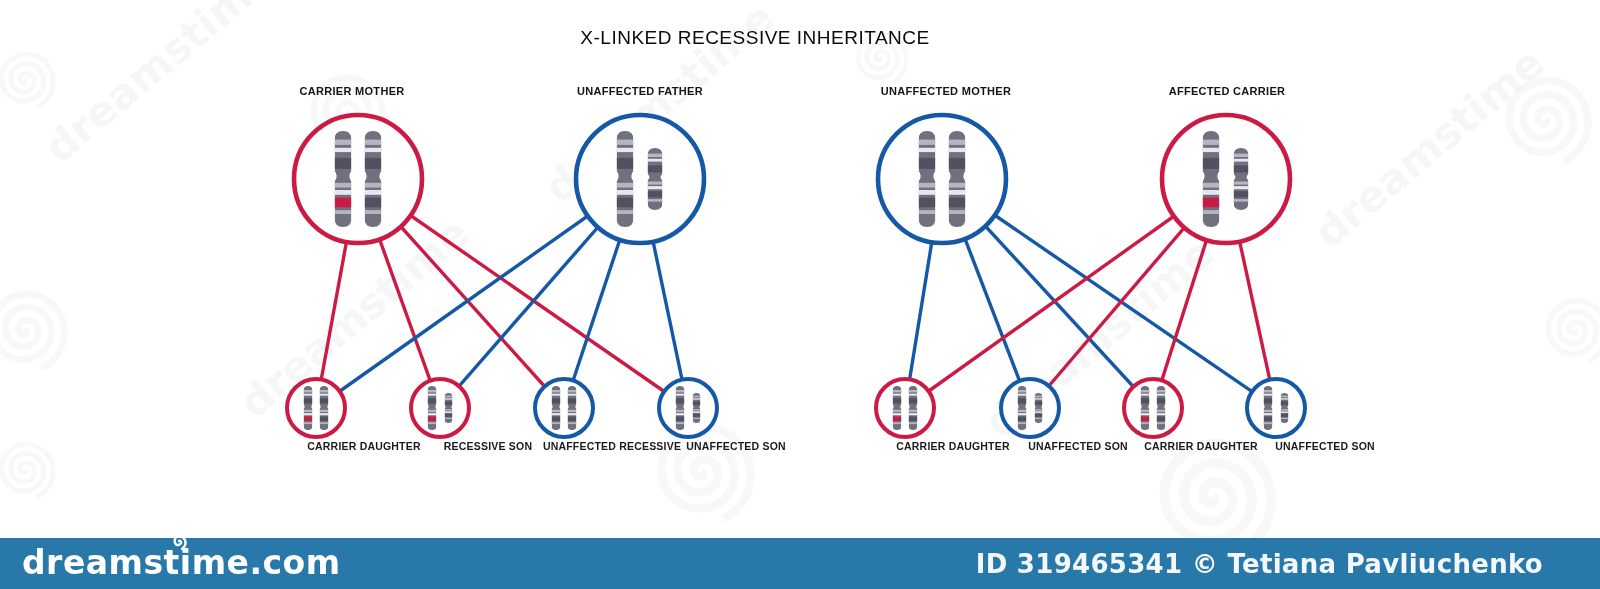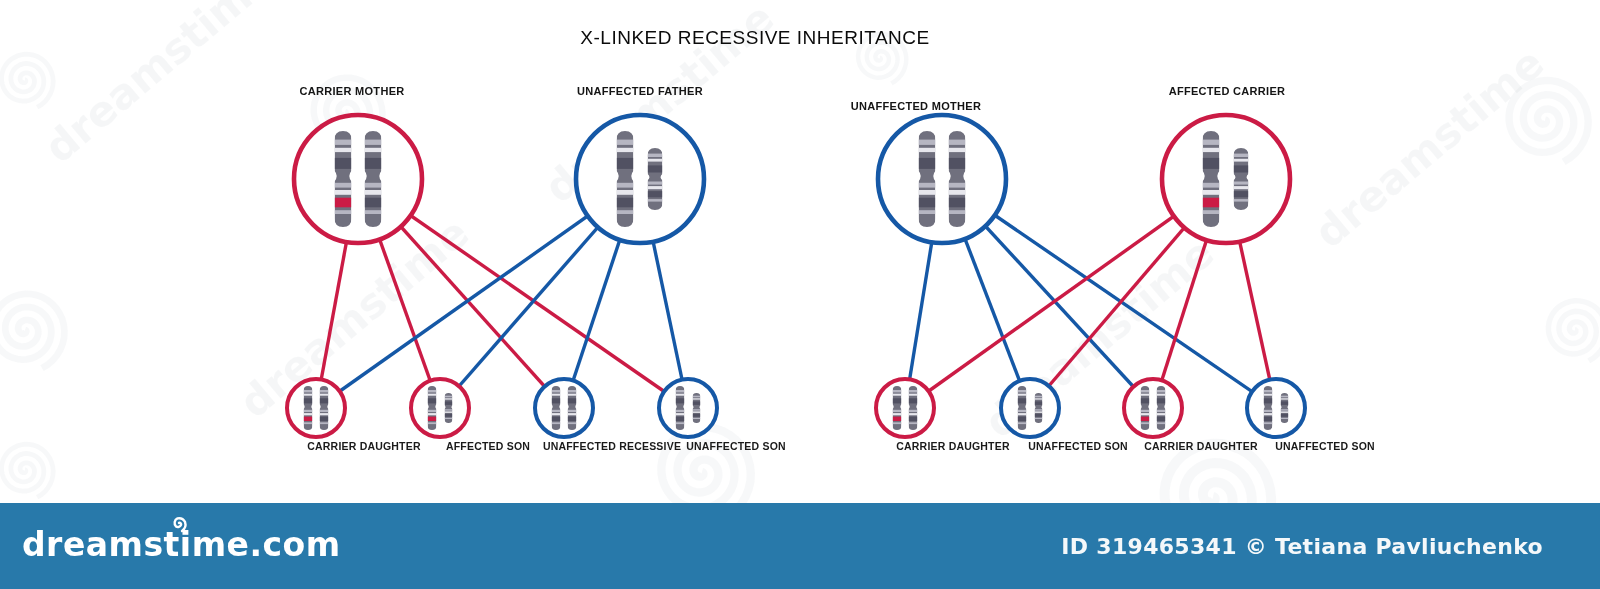--- a/index.html
+++ b/index.html
@@ -5,26 +5,26 @@
   html,body{margin:0;padding:0;background:#fff;}
   .canvas{position:relative;width:1600px;height:589px;background:#ffffff;overflow:hidden;
           font-family:"Liberation Sans",sans-serif;}
   .title{position:absolute;top:27px;left:755px;transform:translateX(-50%);
          font-weight:normal;font-size:19px;letter-spacing:.5px;color:#0b0b0b;white-space:nowrap;}
   .plabel{position:absolute;transform:translateX(-50%);font-weight:bold;font-size:11px;
           letter-spacing:.3px;color:#141414;white-space:nowrap;}
   .clabel{position:absolute;transform:translateX(-50%);font-weight:bold;font-size:10.5px;
           letter-spacing:.2px;color:#1a1a1a;white-space:nowrap;margin-left:48px;}
   #diagram-svg{position:absolute;left:0;top:0;width:1600px;height:589px;}
-  .footer{position:absolute;left:0;right:0;bottom:0;height:86px;background:#2879aa;}
+  .footer{position:absolute;left:0;right:0;bottom:0;height:51px;background:#2879aa;}
   .footer-logo{position:absolute;left:22px;top:50%;transform:translateY(-54%);
                font-family:"DejaVu Sans",sans-serif;font-weight:bold;font-size:33px;
                color:#ffffff;letter-spacing:.5px;}
   .footer-credit{position:absolute;right:57px;top:50%;transform:translateY(-50%);
-                 font-family:"DejaVu Sans",sans-serif;font-weight:bold;font-size:22px;
+                 font-family:"DejaVu Sans",sans-serif;font-weight:bold;font-size:26px;
                  color:#f4f8fa;letter-spacing:.3px;}
   .logo-spiral{position:absolute;left:144px;top:-14px;}
 </style>
 </head>
 <body>
 
 <div class="canvas">
 
   <svg id="diagram-svg" viewBox="0 0 1600 589">
       <defs>
@@ -412,25 +412,25 @@
             <rect x="0" y="24.8" width="8" height="1.2" fill="#b6b6c2"></rect>
           </g>
         </g>
       </g>
     </svg>
 
   <div class="title">X-LINKED RECESSIVE INHERITANCE</div>
 
   <div class="plabel" style="left:352px;top:85px;">CARRIER MOTHER</div>
   <div class="plabel" style="left:640px;top:85px;">UNAFFECTED FATHER</div>
-  <div class="plabel" style="left:916px;top:85px;margin-top:15px;">UNAFFECTED MOTHER</div>
+  <div class="plabel" style="left:946px;top:85px;">UNAFFECTED MOTHER</div>
   <div class="plabel" style="left:1227px;top:85px;">AFFECTED CARRIER</div>
 
   <div class="clabel" style="left:316px;top:440px;">CARRIER DAUGHTER</div>
-  <div class="clabel" style="left:440px;top:440px;">AFFECTED SON</div>
+  <div class="clabel" style="left:440px;top:440px;">RECESSIVE SON</div>
   <div class="clabel" style="left:564px;top:440px;">UNAFFECTED RECESSIVE</div>
   <div class="clabel" style="left:688px;top:440px;">UNAFFECTED SON</div>
 
   <div class="clabel" style="left:905px;top:440px;">CARRIER DAUGHTER</div>
   <div class="clabel" style="left:1030px;top:440px;">UNAFFECTED SON</div>
   <div class="clabel" style="left:1153px;top:440px;">CARRIER DAUGHTER</div>
   <div class="clabel" style="left:1277px;top:440px;">UNAFFECTED SON</div>
 
   <div class="footer" style="background: rgb(40, 121, 170);">
     <div class="footer-logo">

